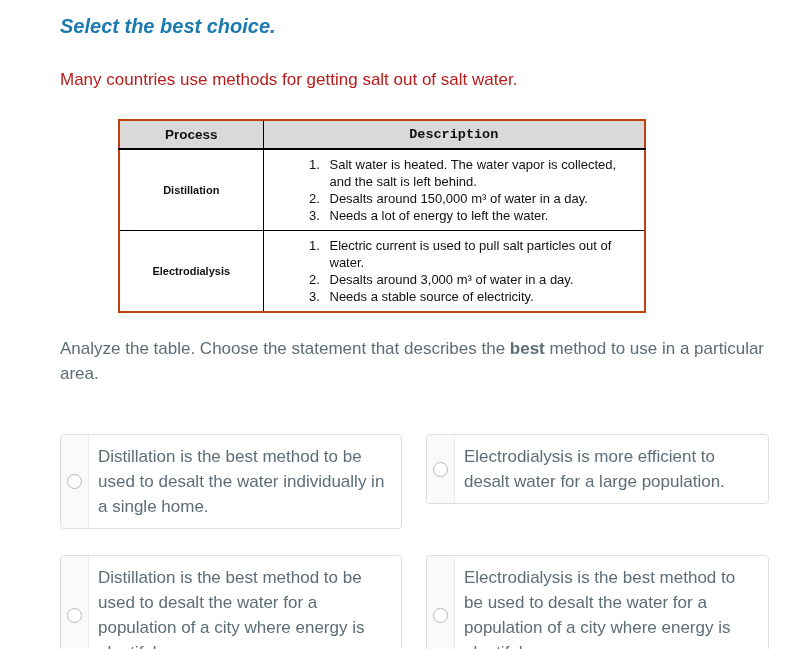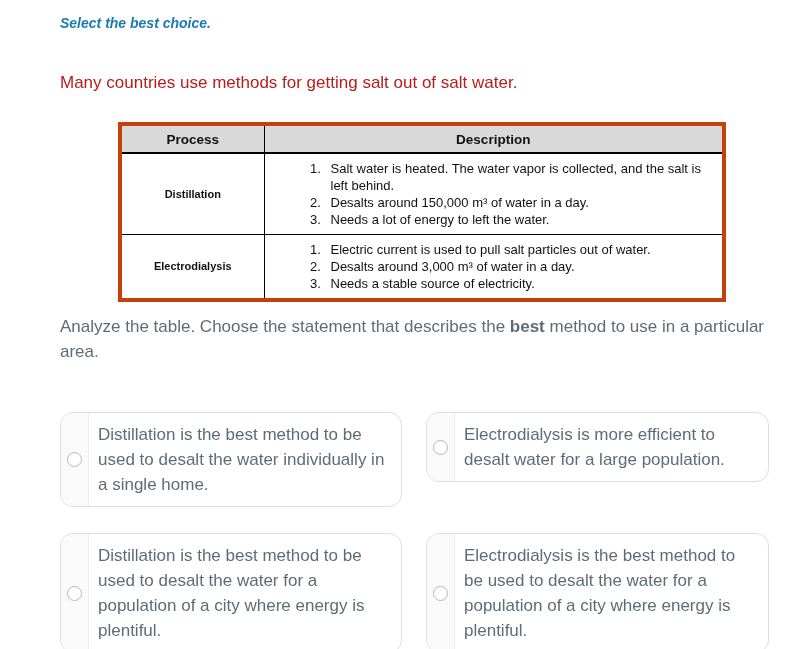--- a/index.html
+++ b/index.html
@@ -6,79 +6,79 @@
   html, body { background: #ffffff; }
   body {
     width: 798px; height: 649px; overflow: hidden;
     font-family: "Liberation Sans", sans-serif;
     color: #5d6d78;
   }
   .page { padding: 15px 30px 0 60px; }
 
   .page-title {
     color: #1b7ab0;
-    font-size: 14px;
+    font-size: 20px;
     font-weight: bold;
     font-style: italic;
-    margin-bottom: 39px;
+    margin-bottom: 29px;
   }
 
   .intro { font-size: 17px; line-height: 25px; color: #b91c1c; }
   .intro-line { display: block; }
 
   
   .table-wrap { margin: 27px 0 0 58px; }
   table.methods {
     border-collapse: collapse;
     background: #ffffff;
     color: #111111;
     font-size: 13px;
     line-height: 17px;
-    border: 4px solid #c2410c;
+    border: 2px solid #c2410c;
   }
   table.methods th, table.methods td { border: 1px solid #000000; }
   table.methods th {
     background: #d9d9d9;
     font-size: 13.5px;
     font-weight: bold;
     height: 29px;
     text-align: center;
     border-bottom: 2px solid #000000;
   }
   .col-process  { width: 144px; }
-  .col-desc     { width: 460px; }
+  .col-desc     { width: 382px; font-family: Liberation Mono, monospace; }
   td.process-cell {
     text-align: center;
     vertical-align: middle;
     font-weight: bold;
     font-size: 11px;
   }
   td.desc-cell { padding: 6px 8px 6px 8px; vertical-align: middle; }
   td.desc-cell ol { margin: 0; padding-left: 52px; }
   td.desc-cell li { padding-left: 6px; }
 
   
-  .question { margin-top: 12px; font-size: 17px; line-height: 25px; }
+  .question { margin-top: 23px; font-size: 17px; line-height: 25px; }
   .question b { font-weight: bold; }
 
   
   .choices {
     margin-top: 48px;
     display: grid;
     grid-template-columns: 342px 343px;
     column-gap: 24px;
     row-gap: 26px;
     align-items: start;
   }
   .choice-card {
     display: flex;
     align-items: stretch;
     background: #ffffff;
     border: 1px solid #dddddd;
-    border-radius: 13px;
+    border-radius: 4px;
     overflow: hidden;
     cursor: pointer;
   }
   .choice-rail {
     flex: 0 0 28px;
     background: #fafafa;
     border-right: 1px solid #ececec;
     display: flex;
     align-items: center;
     justify-content: center;

